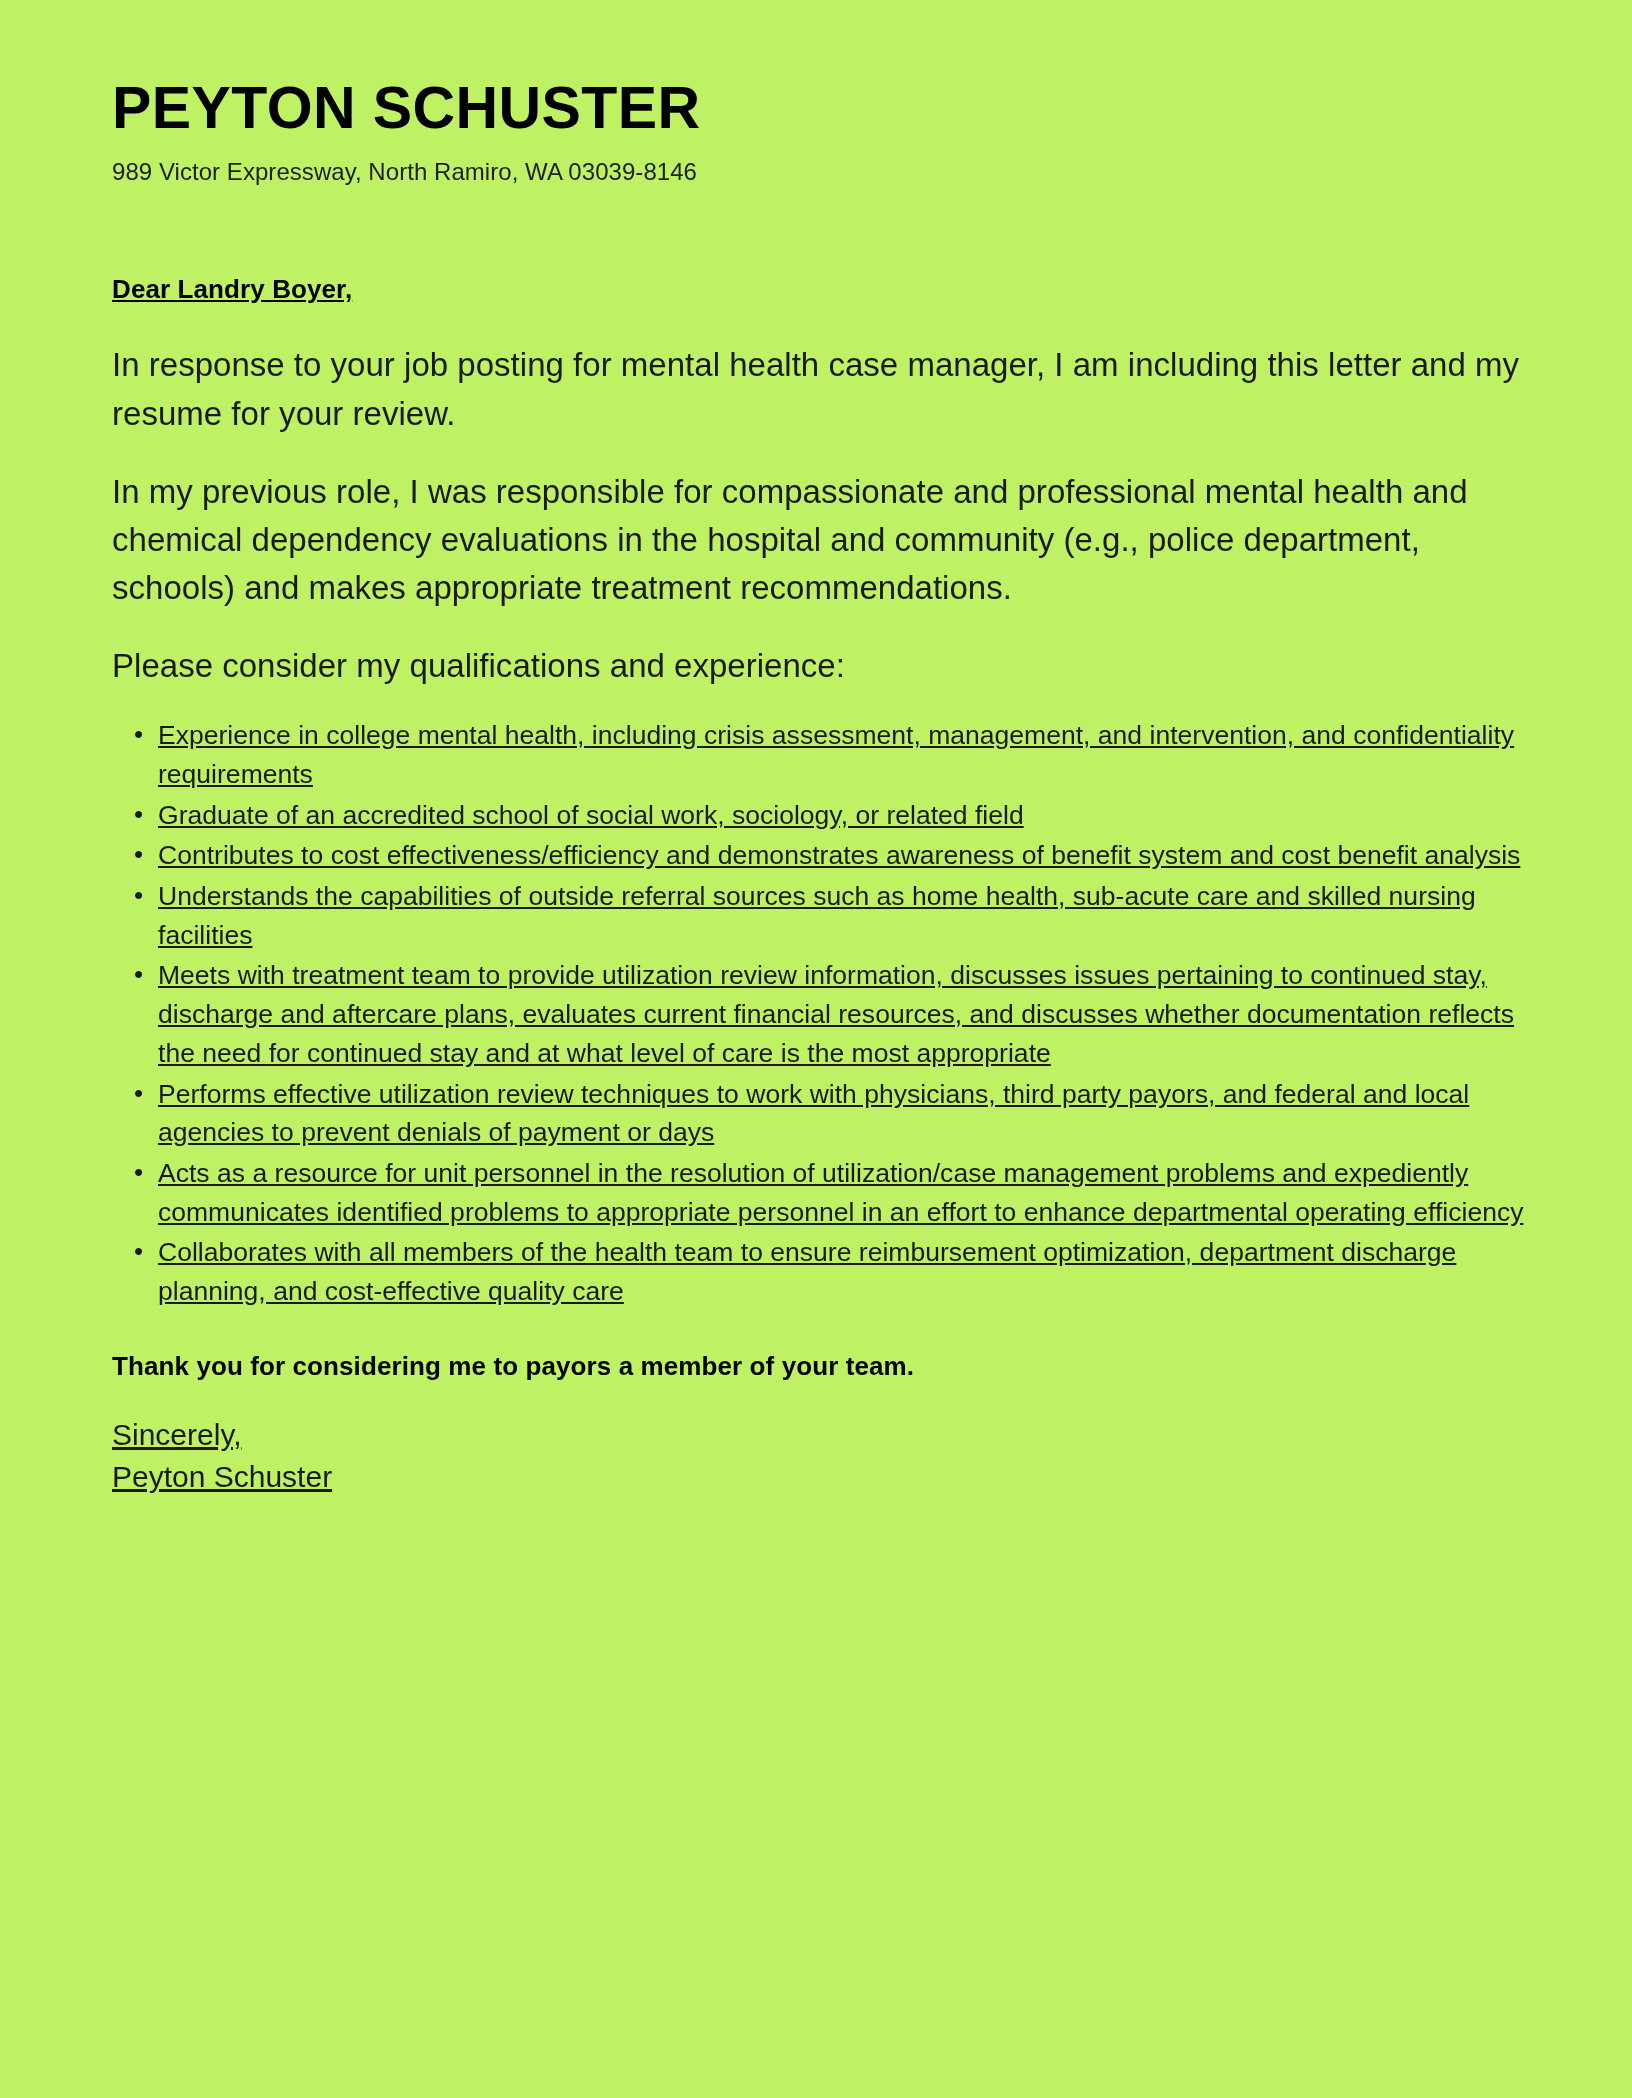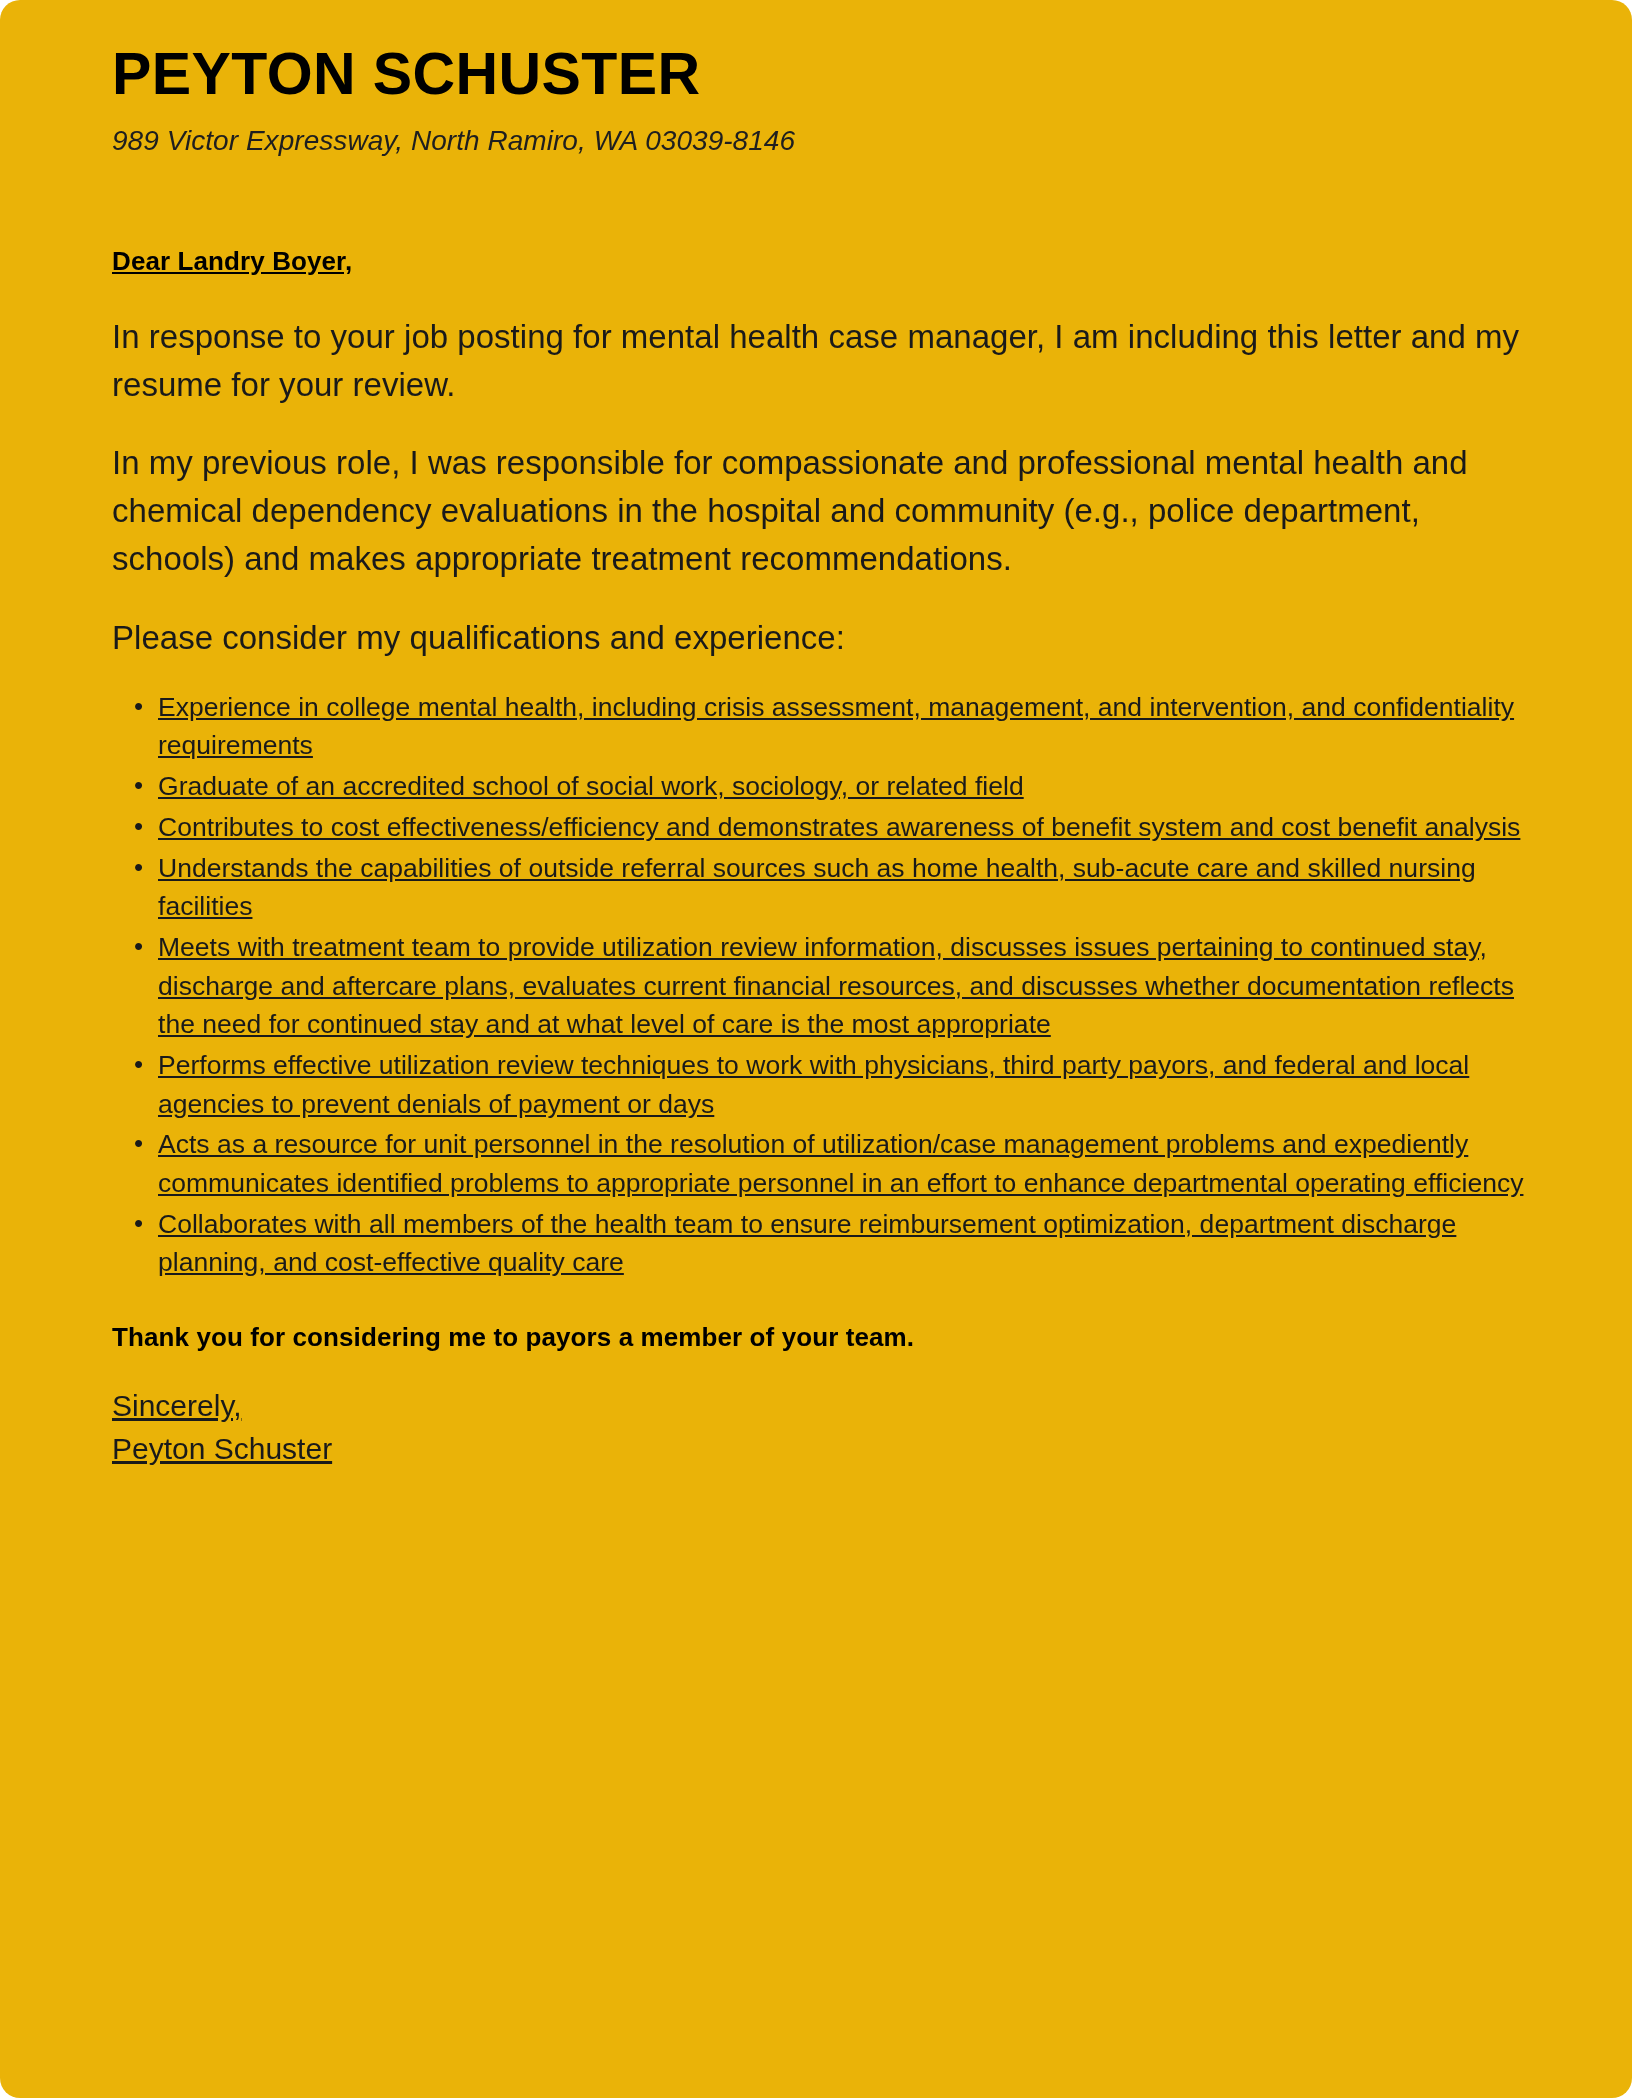--- a/index.html
+++ b/index.html
@@ -10,26 +10,25 @@
 
   body {
     font-family: "Liberation Sans", sans-serif;
     color: #1a1a1a;
     -webkit-font-smoothing: antialiased;
   }
 
   .page {
     width: 1632px;
     height: 2098px;
-    background: #eab308;
+    background: #bef264;
     position: relative;
     box-sizing: border-box;
-    padding: 44px 112px 0 112px;
+    padding: 78px 112px 0 112px;
     overflow: hidden;
-    border-radius: 20px;
   }
 
   .letter {
     width: 1412px;
   }
 
   
   .header {
     margin-bottom: 0;
   }
@@ -38,27 +37,26 @@
     font-family: "Liberation Sans", sans-serif;
     font-size: 59px;
     font-weight: 700;
     letter-spacing: 0.4px;
     line-height: 1.05;
     margin: 0 0 16px 0;
     color: #000000;
   }
 
   .applicant-address {
-    font-size: 28px;
+    font-size: 24px;
     font-weight: 400;
     line-height: 1.35;
     color: #1f1f1f;
     margin: 0;
     letter-spacing: 0.05px;
-    font-style: italic;
   }
 
   
   .body-block {
     margin-top: 86px;
   }
 
   .salutation {
     font-size: 26px;
     font-weight: 700;

